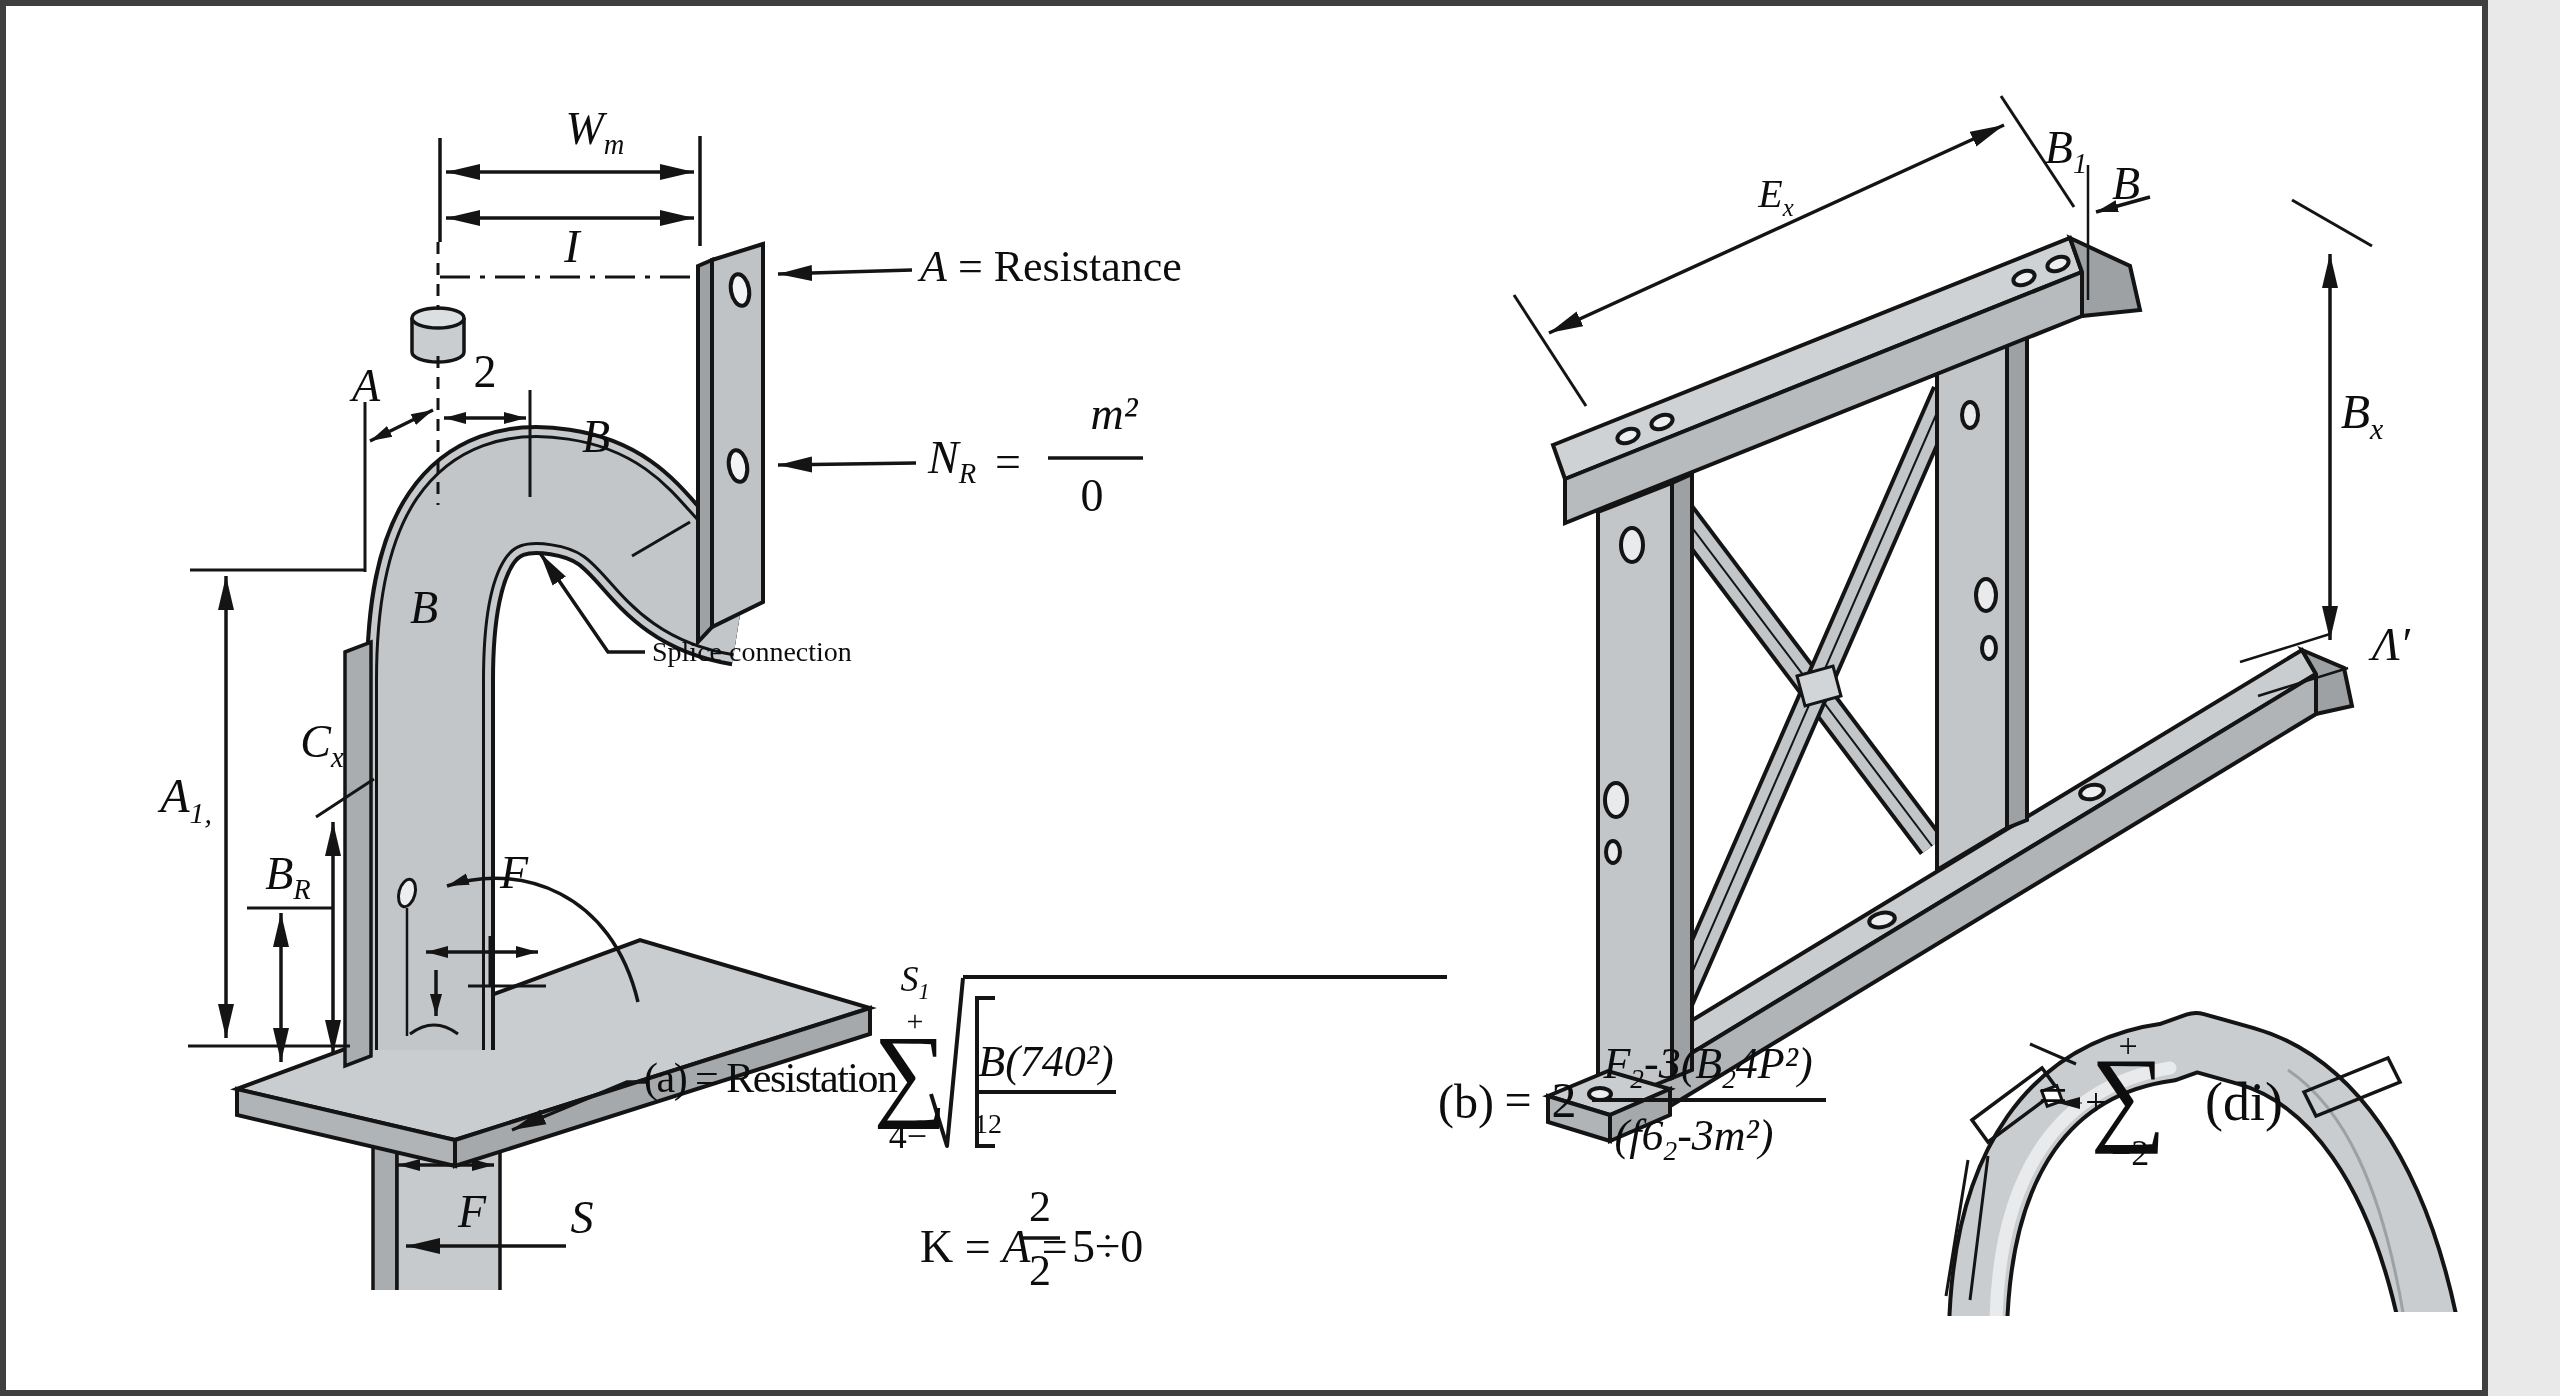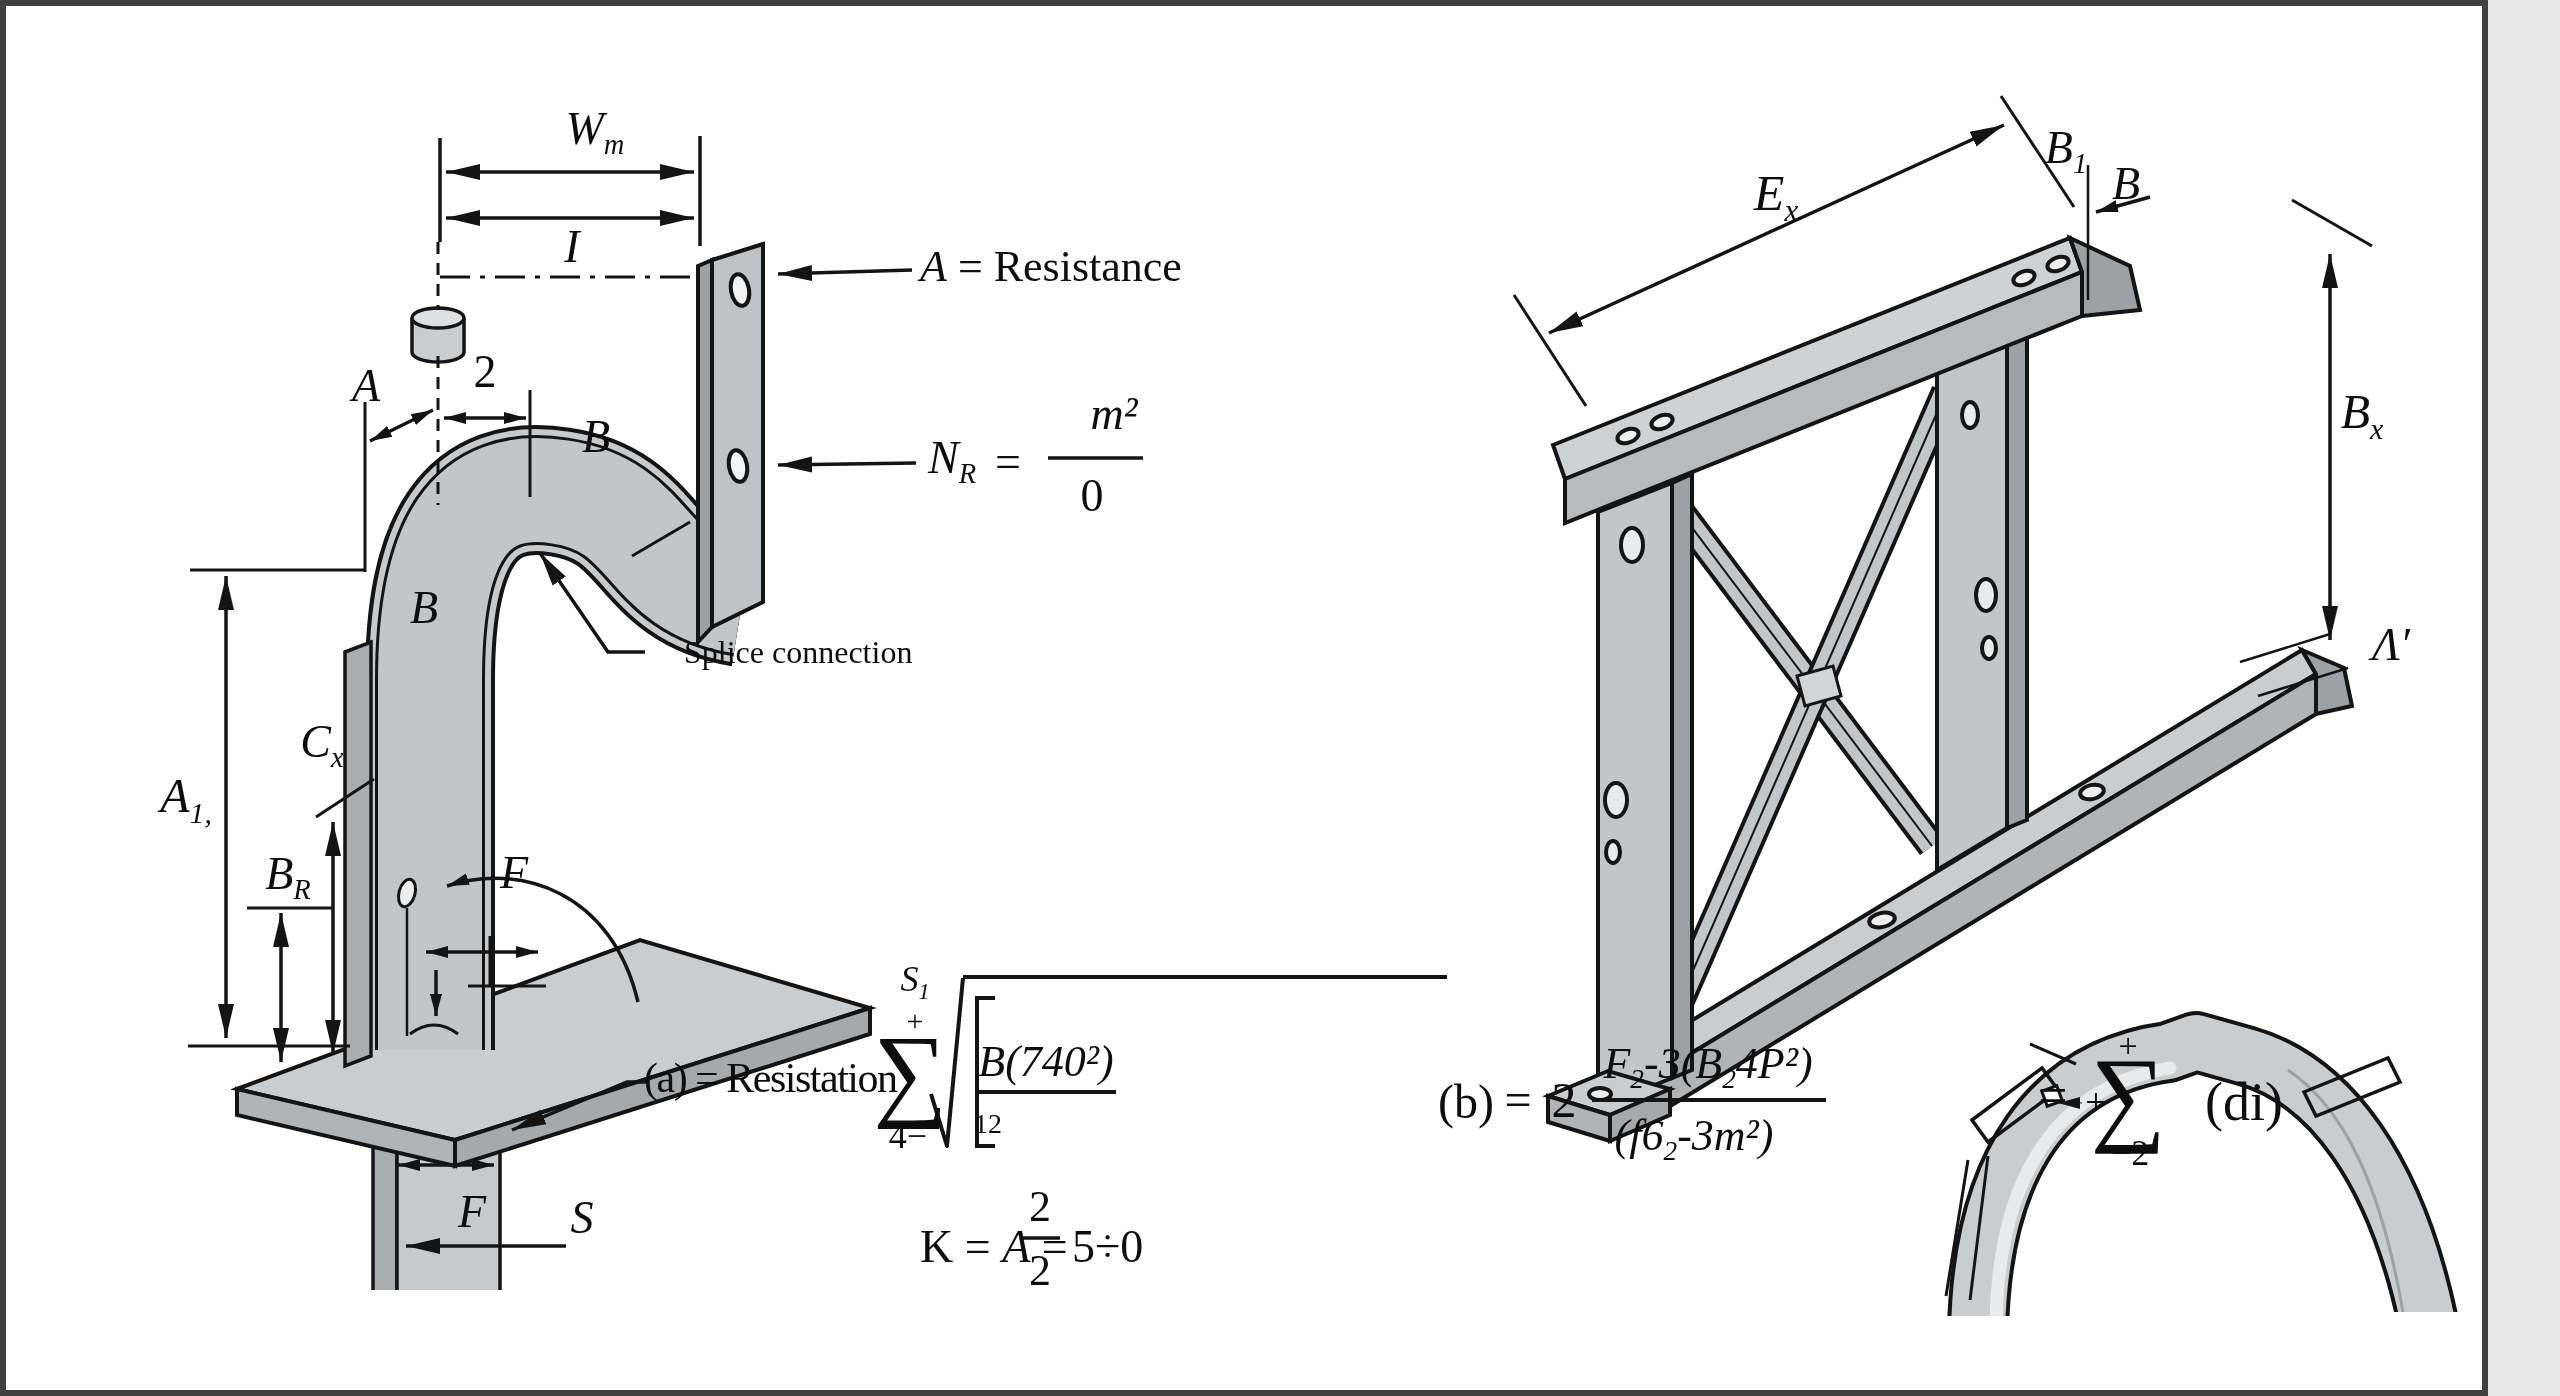--- a/index.html
+++ b/index.html
@@ -197,21 +197,21 @@
     </g>
   </svg>
 
   <span class="lbl" style="left:595px;top:133px;">W<sub>m</sub></span>
   <span class="lbl" style="left:572px;top:247px;">I</span>
   <span class="lbl rm ll" style="left:920px;top:267px;font-size:44px;"><i>A</i> = Resistance</span>
   <span class="lbl" style="left:952px;top:462px;">N<sub>R</sub></span>
   <span class="lbl rm" style="left:1008px;top:462px;">=</span>
   <span class="lbl" style="left:1094px;top:414px;margin-left:20px;">m²</span>
   <span class="lbl rm" style="left:1092px;top:496px;">0</span>
-  <span class="lbl rm ll" style="left:684px;top:652px;font-size:32px;">Splice connection</span>
+  <span class="lbl rm ll" style="left:652px;top:652px;font-size:28px;">Splice connection</span>
   <span class="lbl" style="left:366px;top:386px;">A</span>
   <span class="lbl rm" style="left:485px;top:372px;">2</span>
   <span class="lbl" style="left:596px;top:437px;">B</span>
   <span class="lbl" style="left:424px;top:608px;">B</span>
   <span class="lbl" style="left:186px;top:800px;font-size:48px;">A<sub>1,</sub></span>
   <span class="lbl" style="left:322px;top:746px;">C<sub>x</sub></span>
   <span class="lbl" style="left:288px;top:878px;">B<sub>R</sub></span>
   <span class="lbl" style="left:514px;top:873px;">F</span>
   <span class="lbl" style="left:472px;top:1212px;">F</span>
   <span class="lbl" style="left:582px;top:1218px;">S</span>
@@ -233,18 +233,18 @@
   <span class="lbl rm" style="left:1564px;top:1100px;font-size:50px;">2</span>
   <span class="lbl" style="left:1708px;top:1068px;font-size:44px;">F<sub>2</sub>-3(B<sub>2</sub>4P²)</span>
   <span class="lbl" style="left:1694px;top:1140px;font-size:44px;">(f6<sub>2</sub>-3m²)</span>
   <span class="lbl rm" style="left:2053px;top:1096px;font-size:52px;">=</span>
   <span class="lbl rm" style="left:2096px;top:1102px;font-size:38px;">+</span>
   <span class="lbl rm" style="left:2128px;top:1046px;font-size:34px;">+</span>
   <span class="lbl sig" style="left:2128px;top:1096px;font-size:106px;">∑</span>
   <span class="lbl rm" style="left:2130px;top:1153px;font-size:36px;">−2</span>
   <span class="lbl rm" style="left:2244px;top:1102px;font-size:54px;">(di)</span>
 
-  <span class="lbl" style="left:1776px;top:197px;font-size:50px;">E<sub>x</sub></span>
+  <span class="lbl" style="left:1776px;top:197px;font-size:40px;">E<sub>x</sub></span>
   <span class="lbl" style="left:2066px;top:152px;">B<sub>1</sub></span>
   <span class="lbl" style="left:2126px;top:184px;">B</span>
   <span class="lbl" style="left:2362px;top:416px;font-size:48px;">B<sub>x</sub></span>
   <span class="lbl" style="left:2391px;top:645px;">Λ′</span>
 </div>
 
 </body></html>

